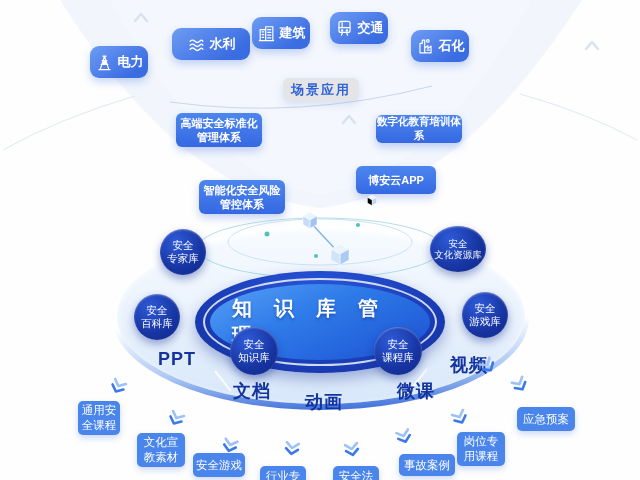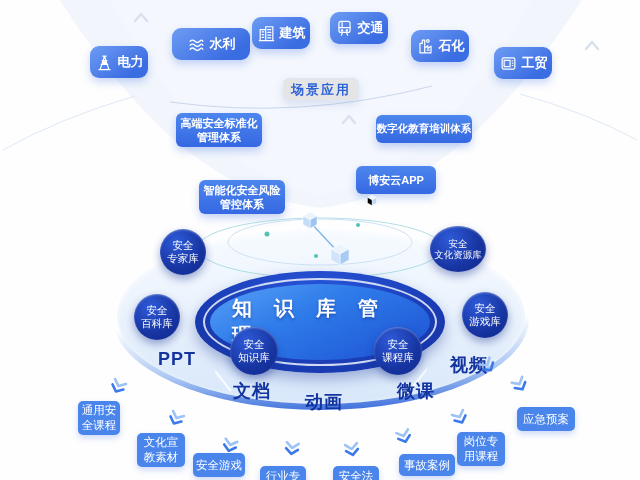--- a/index.html
+++ b/index.html
@@ -111,38 +111,28 @@
   <div class="badge abs" style="left:411px;top:30px;width:58px;height:32px">
     <span>
         <svg width="19" height="19" viewBox="0 0 24 24" fill="none" stroke="#fff" stroke-width="1.5" stroke-linecap="round" stroke-linejoin="round">
           <path d="M5,20 V8 H8 V4 H11 V20 M11,14 L15,11 V14.5 L19,11.5 V20 H5"></path>
           <circle cx="15" cy="5" r="1.6"></circle>
           <path d="M14,16.5 H17"></path>
         </svg>
       </span>
     <span>石化</span>
   </div>
-  <div class="badge abs" style="left:494px;top:47px;width:58px;height:32px">
-    <span>
-        <svg width="19" height="19" viewBox="0 0 24 24" fill="none" stroke="#fff" stroke-width="1.5" stroke-linecap="round">
-          <rect x="4" y="5" width="16" height="14" rx="1.5"></rect>
-          <rect x="6.5" y="8" width="7.5" height="8"></rect>
-          <path d="M16.8,8.5 H17.6 M16.8,11.5 H17.6 M16.8,14.5 H17.6"></path>
-        </svg>
-      </span>
-    <span>工贸</span>
-  </div>
 
   <div class="pill abs" style="left:283px;top:78px;width:74px;height:21px">
     <span>场景应用</span>
   </div>
 
   <div class="sysbox abs" style="left:176px;top:113px;width:86px;height:34px">高端安全标准化
 管理体系</div>
-  <div class="sysbox abs" style="left:376px;top:115px;width:96px;height:28px;font-size:10.5px">数字化教育培训体系</div>
+  <div class="sysbox abs" style="left:376px;top:115px;width:86px;height:28px;font-size:10.5px">数字化教育培训体系</div>
   <div class="sysbox abs" style="left:199px;top:180px;width:86px;height:34px">智能化安全风险
 管控体系</div>
   <div class="sysbox abs" style="left:356px;top:166px;width:80px;height:28px">博安云APP</div>
 
   <div class="platter-rim abs" style="left:113px;top:226px;width:416px;height:184px"></div>
   <div class="platter abs" style="left:117px;top:228px;width:408px;height:176px"></div>
   <div class="divider abs" style="left:222px;top:368px;height:26px;transform:rotate(-38deg)"></div>
   <div class="divider abs" style="left:418px;top:366px;height:26px;transform:rotate(38deg)"></div>
 
   <svg class="abs" style="left:190px;top:190px" width="260" height="92">

